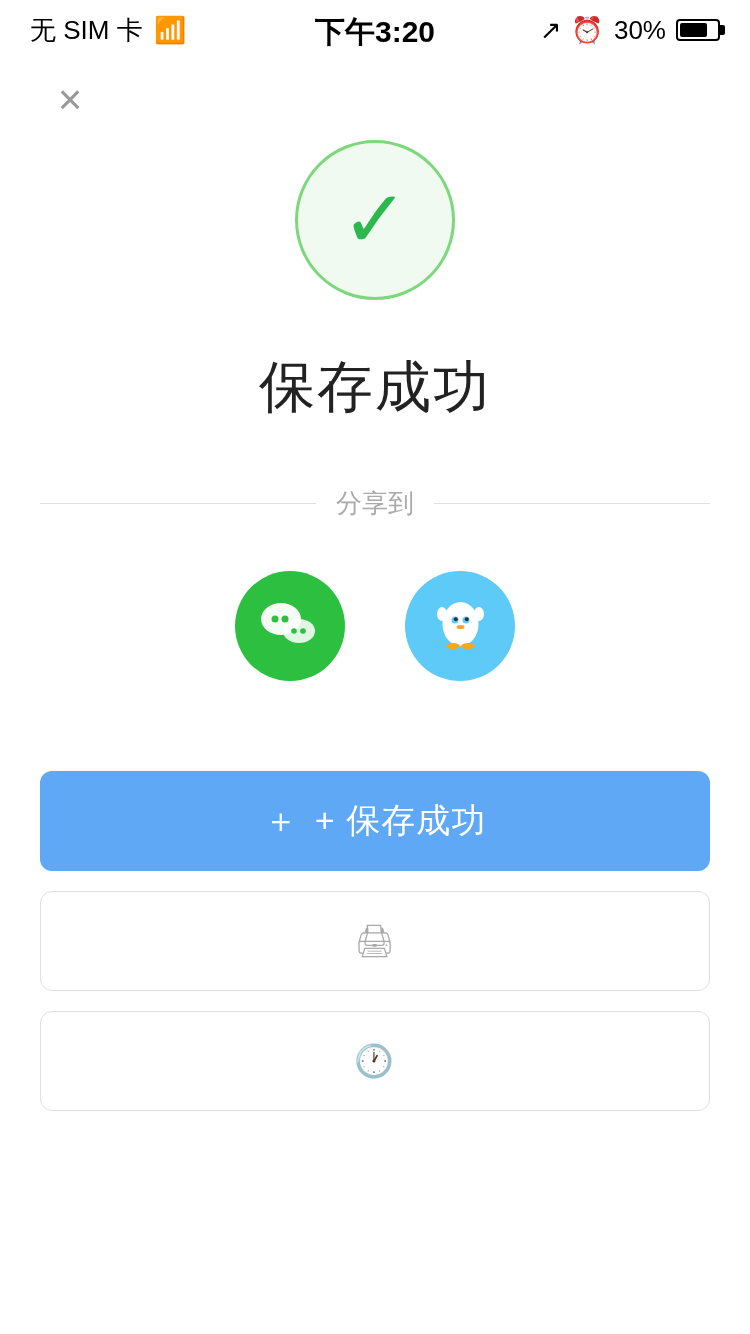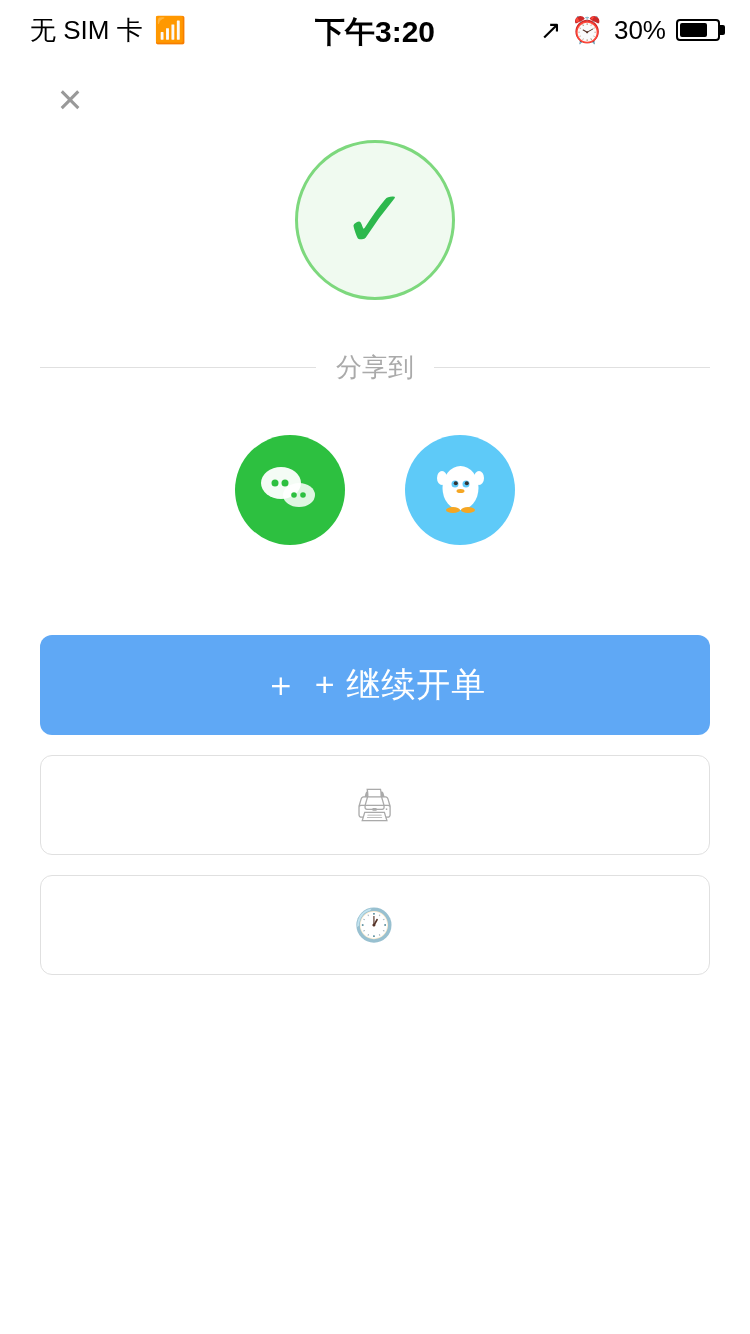--- a/index.html
+++ b/index.html
@@ -285,20 +285,21 @@
 <div class="close-btn">
   <span class="close-btn-icon">×</span>
 </div>
 
 <div class="main-content">
 
   <div class="success-circle">
     <span class="checkmark">✓</span>
   </div>
 
+  <div class="success-title">保存成功</div>
 
   <div class="share-section">
     <div class="share-divider">
       <div class="divider-line"></div>
       <span class="share-label">分享到</span>
       <div class="divider-line"></div>
     </div>
 
     <div class="share-icons">
 
@@ -334,21 +335,21 @@
           <ellipse cx="51" cy="20" rx="5" ry="7" fill="white"></ellipse>
         </svg>
       </div>
     </div>
   </div>
 
   <div class="buttons-section">
 
     <button class="btn-primary">
       <span class="btn-icon">＋</span>
-      <span>+ 继续开单</span>
+      <span>+ 保存成功</span>
     </button>
 
     <button class="btn-secondary">
       <span class="btn-icon-gray">🖨</span>
     </button>
 
     <button class="btn-secondary">
       <span class="btn-icon-gray">🕐</span>
     </button>
 

